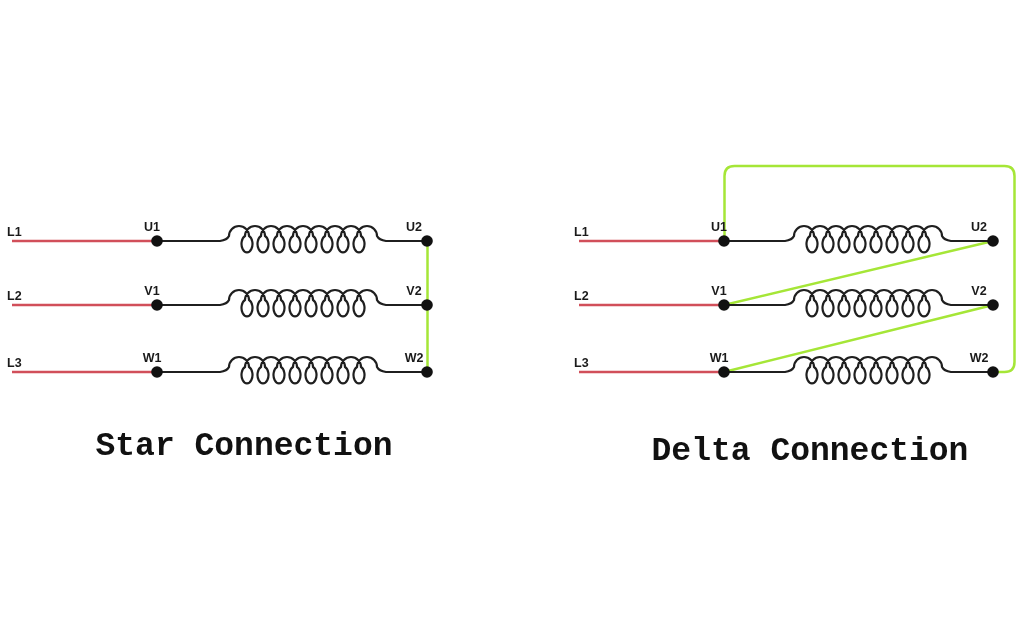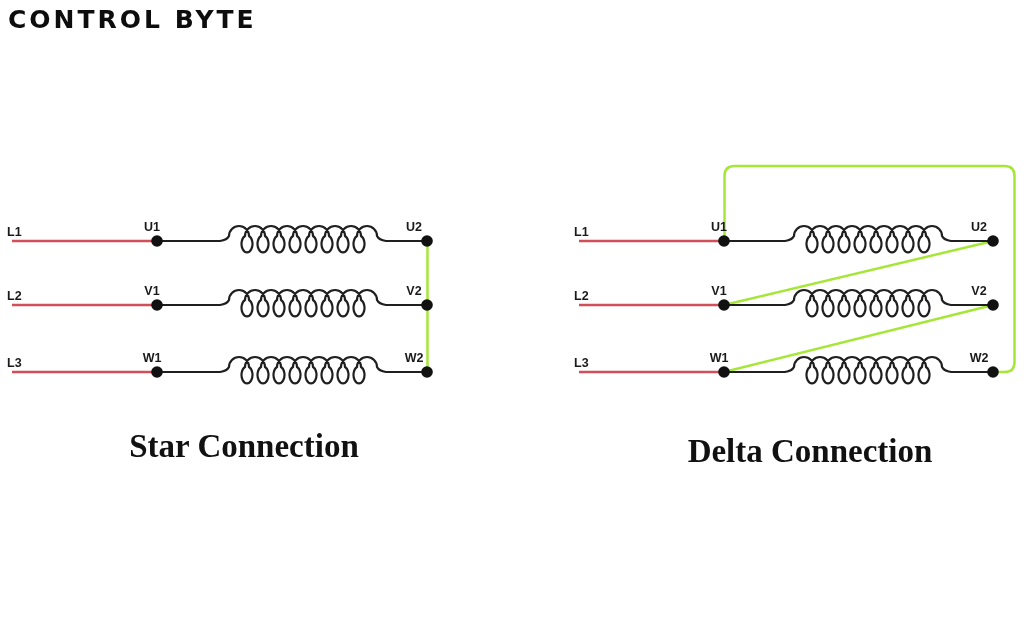--- a/index.html
+++ b/index.html
@@ -13,32 +13,31 @@
     font-size:25px;font-weight:800;letter-spacing:3px;
     color:#0d0d0d;white-space:nowrap;
   }
   .diagram-svg{position:absolute;left:0;top:0;}
   .diagram-svg text{
     font-family:"Liberation Sans", sans-serif;
     font-size:12.5px;font-weight:700;fill:#1a1a1a;
   }
   .title{
     position:absolute;width:440px;text-align:center;
-    font-family:Liberation Serif, serif;
+    font-family:Liberation Mono, monospace;
     font-size:33px;font-weight:700;color:#111111;white-space:nowrap;
   }
   .title.star{left:24px;top:428px;}
   .title.delta{left:590px;top:433px;}
 </style>
 </head>
 <body>
 
 <div class="stage">
 
-  <div class="logo">CONTROL BYTE</div>
 
   <svg class="diagram-svg" width="1024" height="640" viewBox="0 0 1024 640">
 
     <g>
 
       <path d="M427.5 241V372" fill="none" stroke="#a5e637" stroke-width="2.5" stroke-linecap="round"></path>
 
       <path d="M12 241H157" stroke="#d14f5a" stroke-width="2.5" fill="none"></path>
       <path d="M157 241H220q7 -1 9 -5a10 10 0 0 1 20 0a5.5 8.5 0 1 1 -4 0a10 10 0 0 1 20 0a5.5 8.5 0 1 1 -4 0a10 10 0 0 1 20 0a5.5 8.5 0 1 1 -4 0a10 10 0 0 1 20 0a5.5 8.5 0 1 1 -4 0a10 10 0 0 1 20 0a5.5 8.5 0 1 1 -4 0a10 10 0 0 1 20 0a5.5 8.5 0 1 1 -4 0a10 10 0 0 1 20 0a5.5 8.5 0 1 1 -4 0a10 10 0 0 1 20 0a5.5 8.5 0 1 1 -4 0a10 10 0 0 1 20 0q2 4 9 5H427" fill="none" stroke="#1f1f1f" stroke-width="2.2"></path>
 

